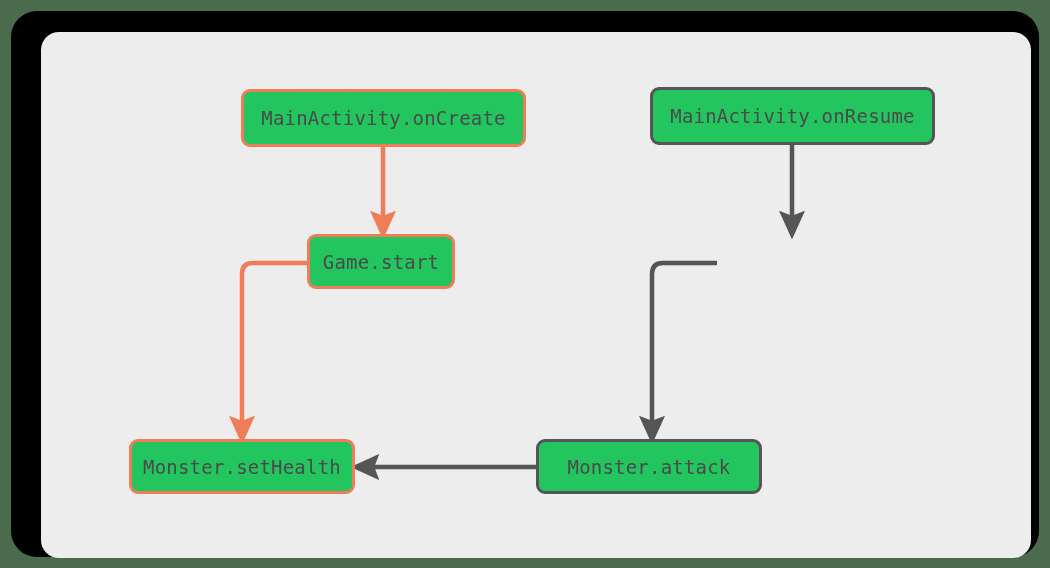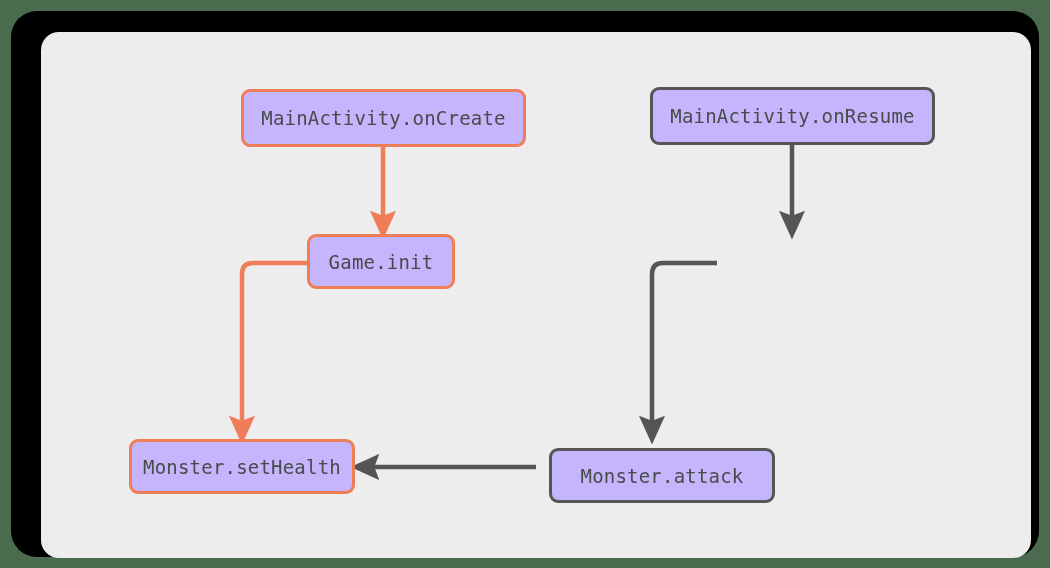--- a/index.html
+++ b/index.html
@@ -25,21 +25,21 @@
     border-radius:18px;
     overflow:hidden;
   }
   #edges {
     position:absolute; left:0; top:0;
     width:990px; height:526px;
     pointer-events:none;
   }
   .node {
     position:absolute;
-    background:#c4b5fd;
+    background:#22c55e;
     border-style:solid;
     border-width:3px;
     border-radius:9px;
     display:flex;
     align-items:center;
     justify-content:center;
     color:#4a4a4a;
     font-family:"DejaVu Sans Mono", monospace;
     font-size:19px;
     letter-spacing:0.2px;
@@ -78,26 +78,26 @@
 
     <div class="node orange" style="left:200px; top:57px; width:285px; height:58px;">
       <span class="node-label">MainActivity.onCreate</span>
     </div>
 
     <div class="node gray" style="left:609px; top:55px; width:285px; height:58px;">
       <span class="node-label">MainActivity.onResume</span>
     </div>
 
     <div class="node orange" style="left:266px; top:202px; width:148px; height:55px;">
-      <span class="node-label">Game.init</span>
+      <span class="node-label">Game.start</span>
     </div>
 
 
     <div class="node orange" style="left:88px; top:407px; width:226px; height:55px;">
       <span class="node-label">Monster.setHealth</span>
     </div>
 
-    <div class="node gray" style="left:508px; top:407px; width:226px; height:55px;margin-top:9px;">
+    <div class="node gray" style="left:495px; top:407px; width:226px; height:55px;">
       <span class="node-label">Monster.attack</span>
     </div>
 
   </div>
 </div>
 
 </body></html>

